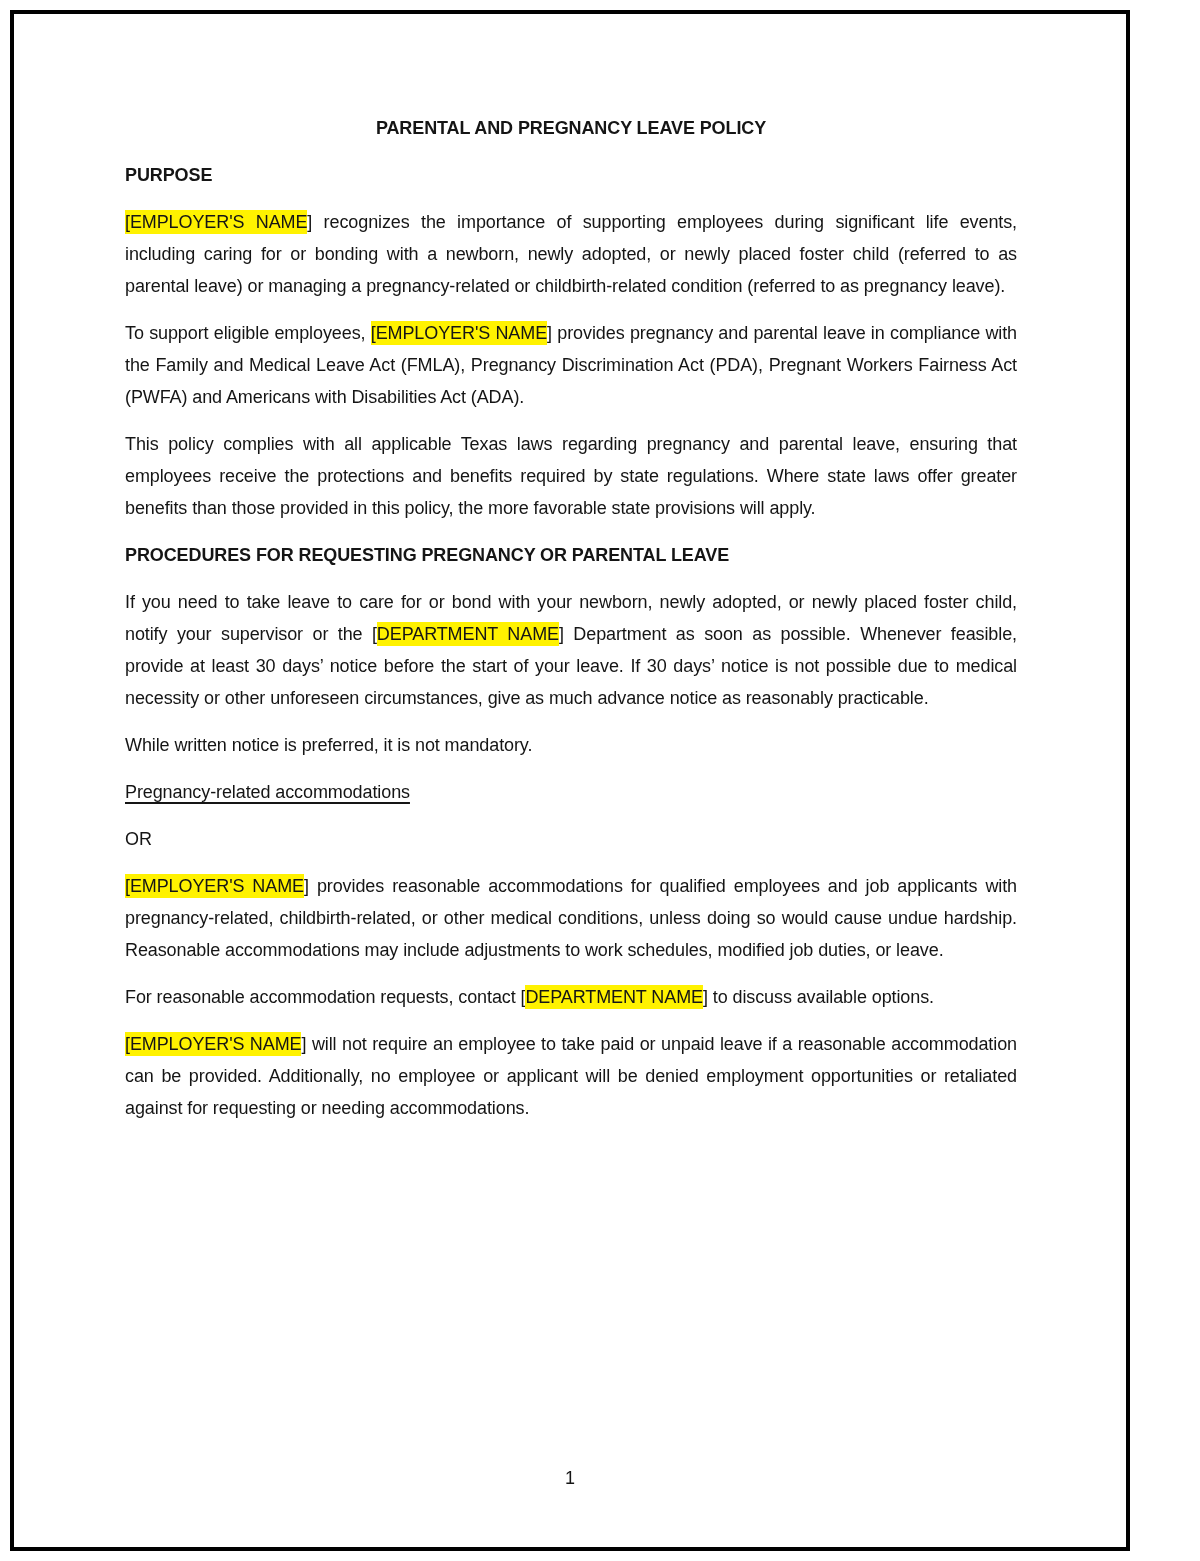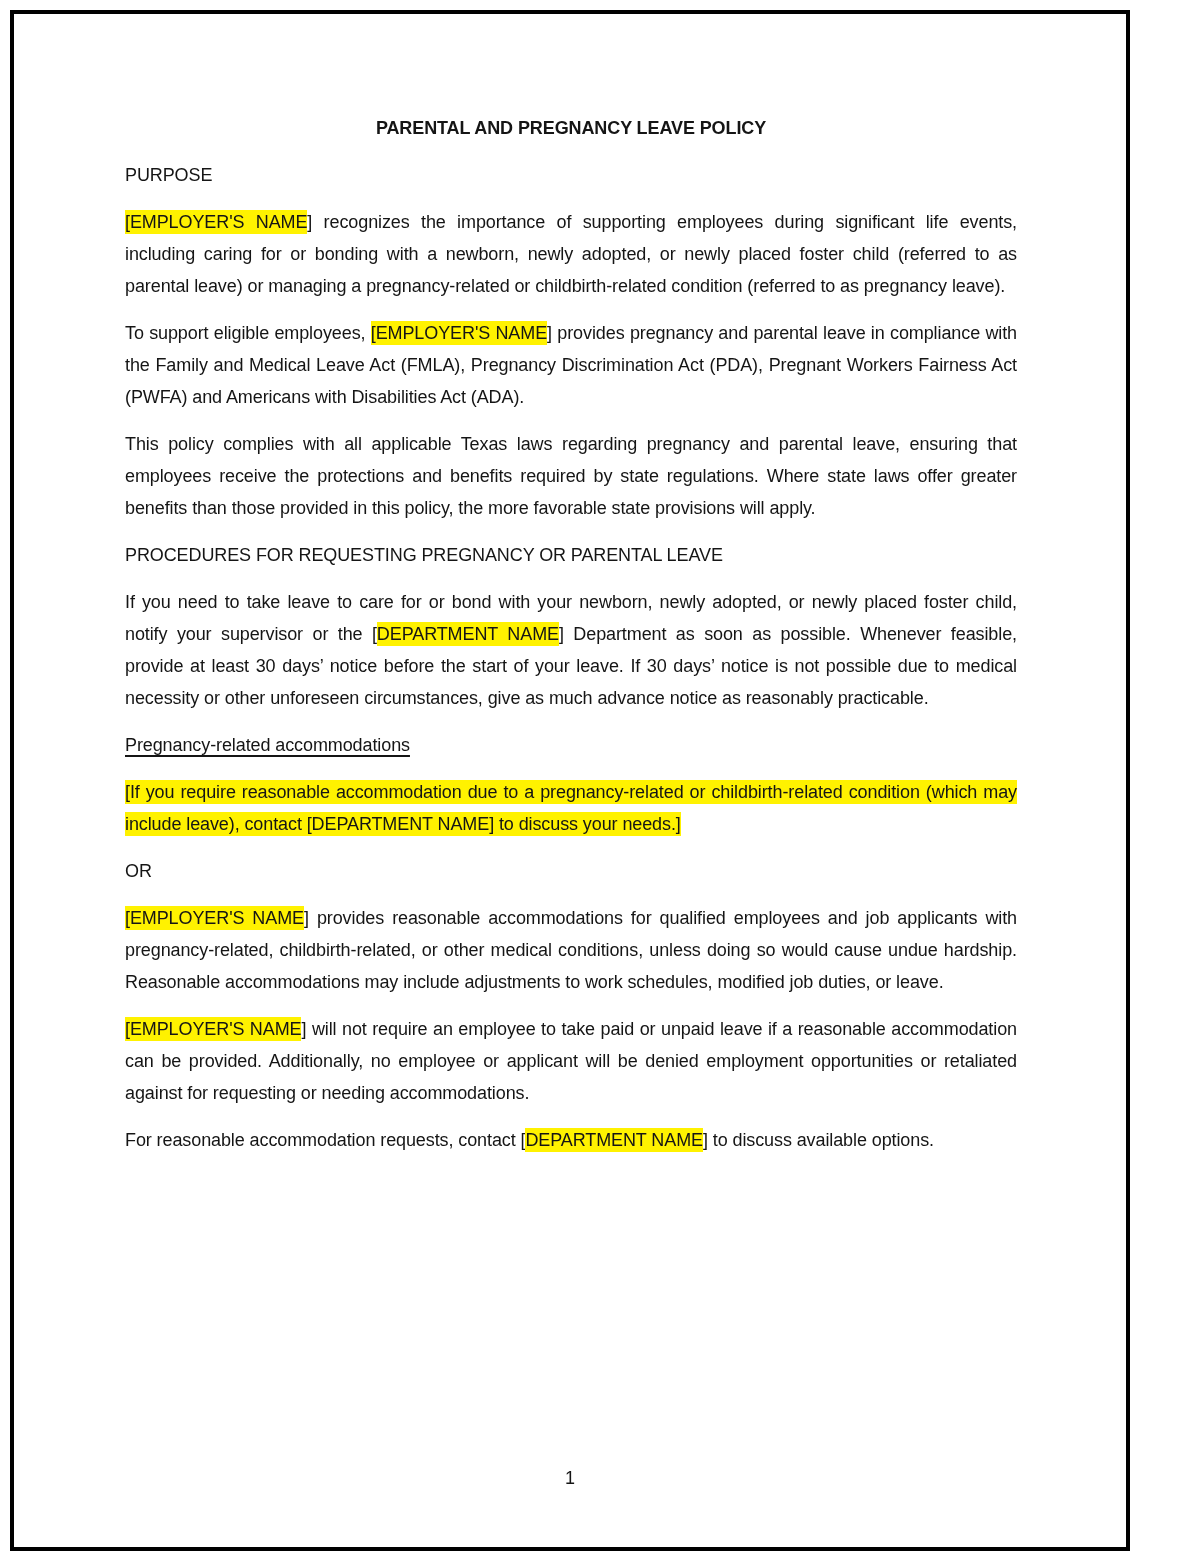--- a/index.html
+++ b/index.html
@@ -24,21 +24,21 @@
     left: 125px;
     right: 123px;
   }
   .doc-title, .doc-heading, .doc-subheading, .doc-paragraph {
     font-size: 18px;
     line-height: 32px;
     margin: 0 0 15px 0;
     letter-spacing: -0.1px;
   }
   .doc-title   { font-weight: bold; text-align: center; }
-  .doc-heading { font-weight: normal; text-align: left; }
+  .doc-heading { font-weight: bold; text-align: left; }
   .doc-subheading {
     text-decoration: underline;
     text-underline-offset: 4px;
     text-decoration-thickness: 1.5px;
   }
   .doc-paragraph { text-align: justify; }
   mark.hl {
     background: #fff200;
     color: inherit;
     padding: 2px 0;
@@ -60,21 +60,21 @@
 <div class="page">
   <div class="page-frame"></div>
   <div class="doc-content">
       <div class="doc-title"><span>PARENTAL AND PREGNANCY LEAVE POLICY</span></div>
       <div class="doc-heading"><span>PURPOSE</span></div>
       <div class="doc-paragraph"><mark class="hl">[EMPLOYER'S NAME</mark><span>] recognizes the importance of supporting employees during significant life events, including caring for or bonding with a newborn, newly adopted, or newly placed foster child (referred to as parental leave) or managing a pregnancy-related or childbirth-related condition (referred to as pregnancy leave).</span></div>
       <div class="doc-paragraph"><span>To support eligible employees, </span><mark class="hl">[EMPLOYER'S NAME</mark><span>] provides pregnancy and parental leave in compliance with the Family and Medical Leave Act (FMLA), Pregnancy Discrimination Act (PDA), Pregnant Workers Fairness Act (PWFA) and Americans with Disabilities Act (ADA).</span></div>
       <div class="doc-paragraph"><span>This policy complies with all applicable Texas laws regarding pregnancy and parental leave, ensuring that employees receive the protections and benefits required by state regulations. Where state laws offer greater benefits than those provided in this policy, the more favorable state provisions will apply.</span></div>
       <div class="doc-heading"><span>PROCEDURES FOR REQUESTING PREGNANCY OR PARENTAL LEAVE</span></div>
       <div class="doc-paragraph"><span>If you need to take leave to care for or bond with your newborn, newly adopted, or newly placed foster child, notify your supervisor or the [</span><mark class="hl">DEPARTMENT NAME</mark><span>] Department as soon as possible. Whenever feasible, provide at least 30 days’ notice before the start of your leave. If 30 days’ notice is not possible due to medical necessity or other unforeseen circumstances, give as much advance notice as reasonably practicable.</span></div>
+      <div class="doc-paragraph"><span>While written notice is preferred, it is not mandatory.</span></div>
       <div class="doc-subheading"><span>Pregnancy-related accommodations</span></div>
-      <div class="doc-paragraph"><mark class="hl">[If you require reasonable accommodation due to a pregnancy-related or childbirth-related condition (which may include leave), contact [DEPARTMENT NAME] to discuss your needs.]</mark></div>
       <div class="doc-paragraph"><span>OR</span></div>
       <div class="doc-paragraph"><mark class="hl">[EMPLOYER'S NAME</mark><span>] provides reasonable accommodations for qualified employees and job applicants with pregnancy-related, childbirth-related, or other medical conditions, unless doing so would cause undue hardship. Reasonable accommodations may include adjustments to work schedules, modified job duties, or leave.</span></div>
+      <div class="doc-paragraph"><span>For reasonable accommodation requests, contact [</span><mark class="hl">DEPARTMENT NAME</mark><span>] to discuss available options.</span></div>
       <div class="doc-paragraph"><mark class="hl">[EMPLOYER'S NAME</mark><span>] will not require an employee to take paid or unpaid leave if a reasonable accommodation can be provided. Additionally, no employee or applicant will be denied employment opportunities or retaliated against for requesting or needing accommodations.</span></div>
-      <div class="doc-paragraph"><span>For reasonable accommodation requests, contact [</span><mark class="hl">DEPARTMENT NAME</mark><span>] to discuss available options.</span></div>
     </div>
   <div class="page-footer">1</div>
 </div>
 
 </body></html>

